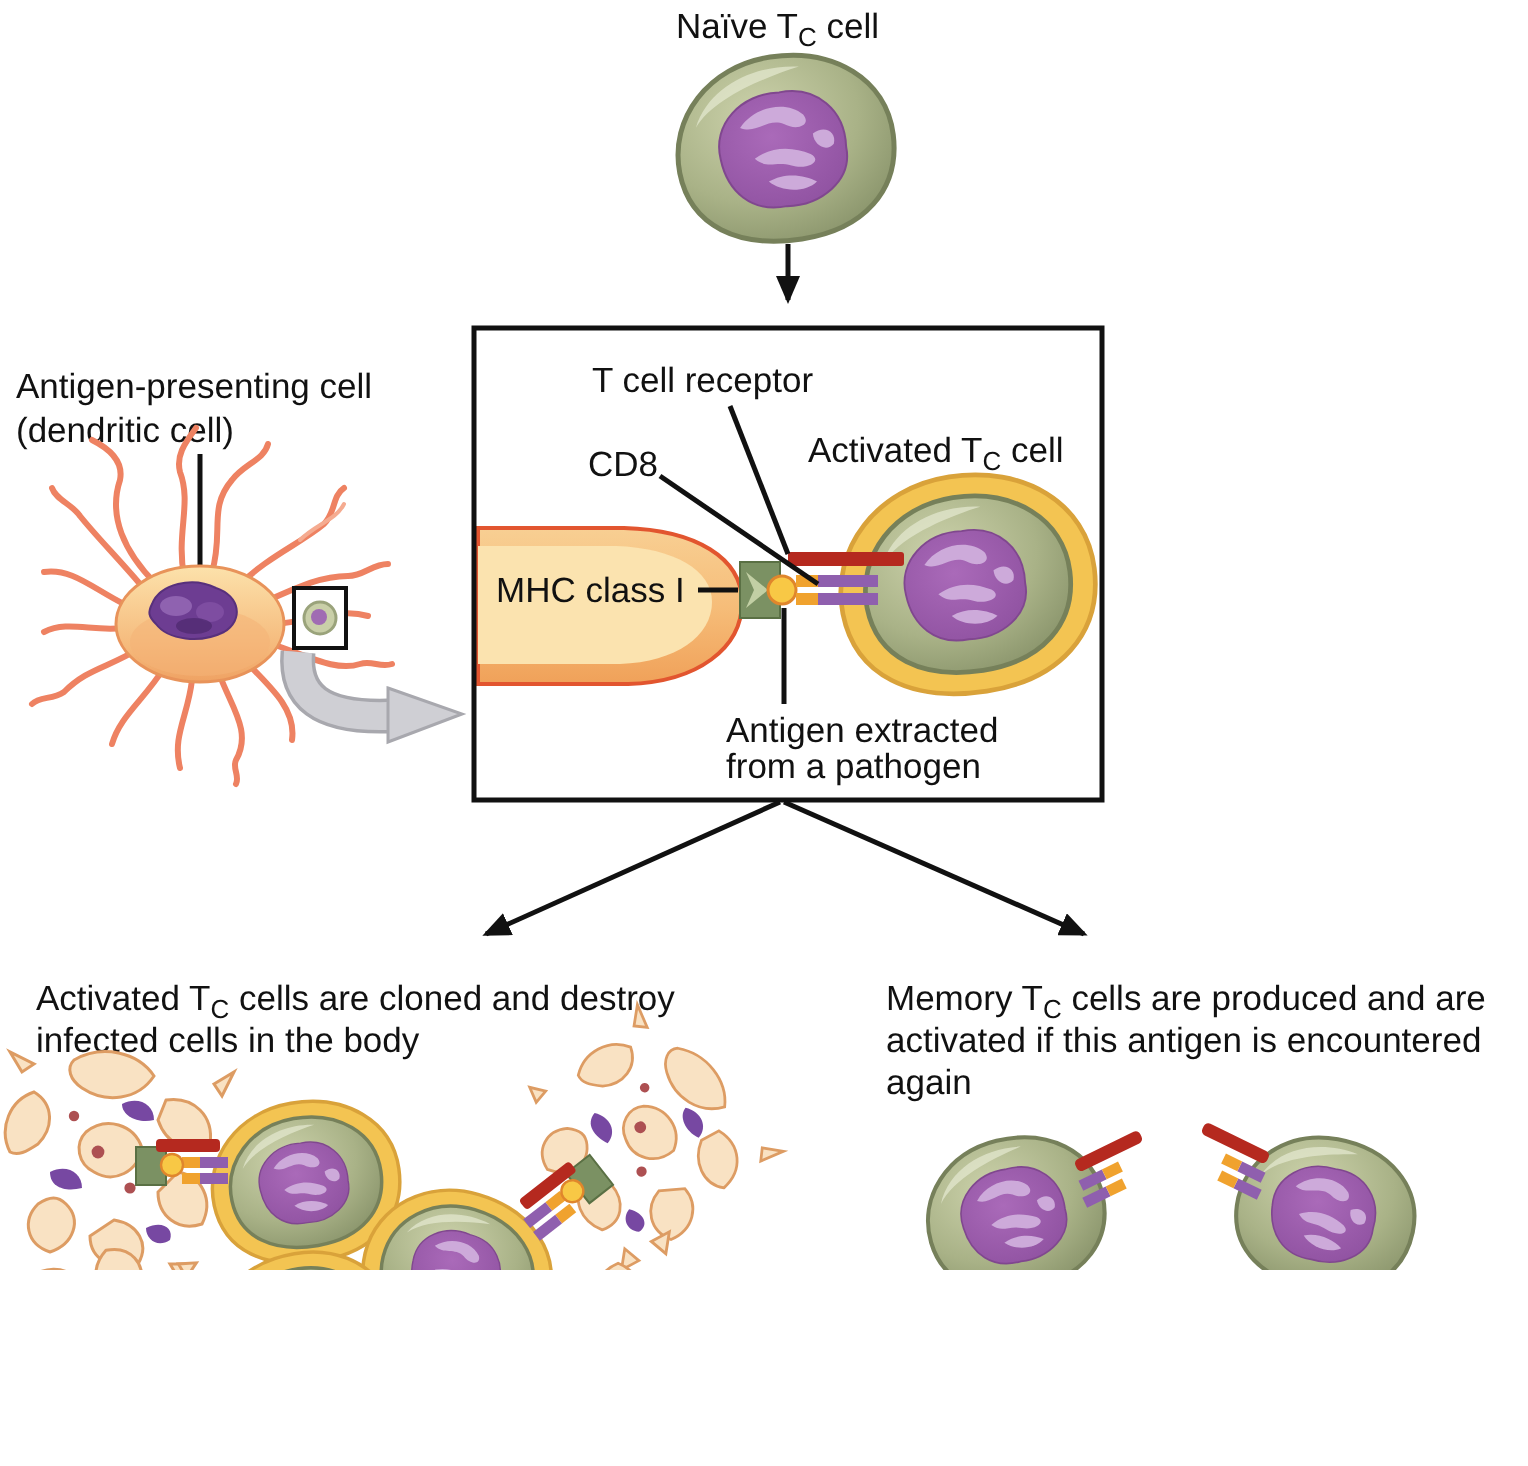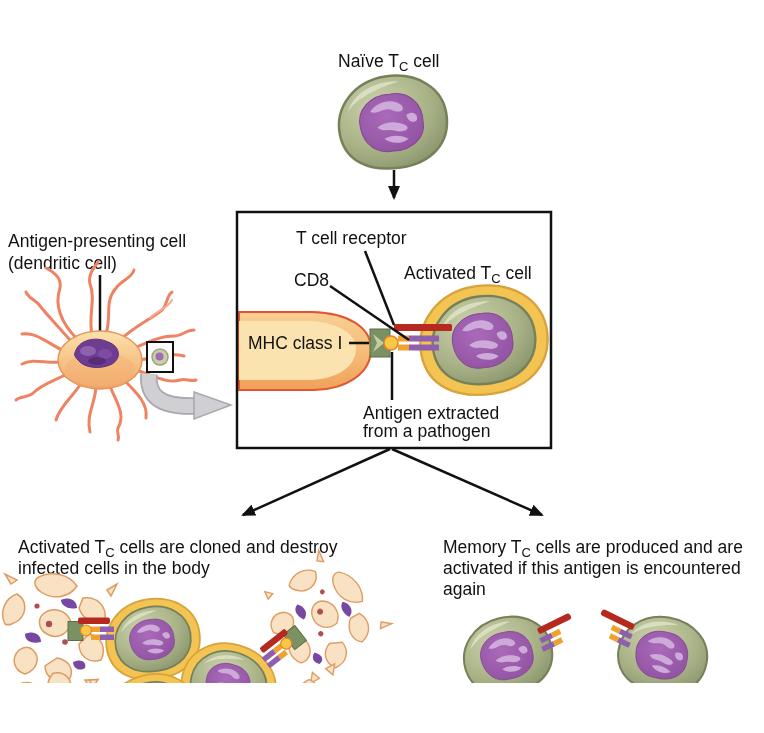--- a/index.html
+++ b/index.html
@@ -1,17 +1,17 @@
 <!DOCTYPE html>
 <html><head>
 <meta charset="utf-8">
 <style>
   html,body{margin:0;padding:0;background:#ffffff;}
   .stage{position:relative;width:764px;height:635px;overflow:hidden;
-         font-family:"Liberation Sans", sans-serif;margin-top:48px;}
+         font-family:"Liberation Sans", sans-serif;}
   svg{display:block;}
   text{fill:#111111;font-family:"Liberation Sans", sans-serif;font-size:17.5px;}
   .sub{font-size:13px;}
   .t2{font-size:17.5px;}
 </style>
 </head>
 <body>
 
 <div class="stage">
 <svg width="764" height="733" viewBox="0 0 764 733">

